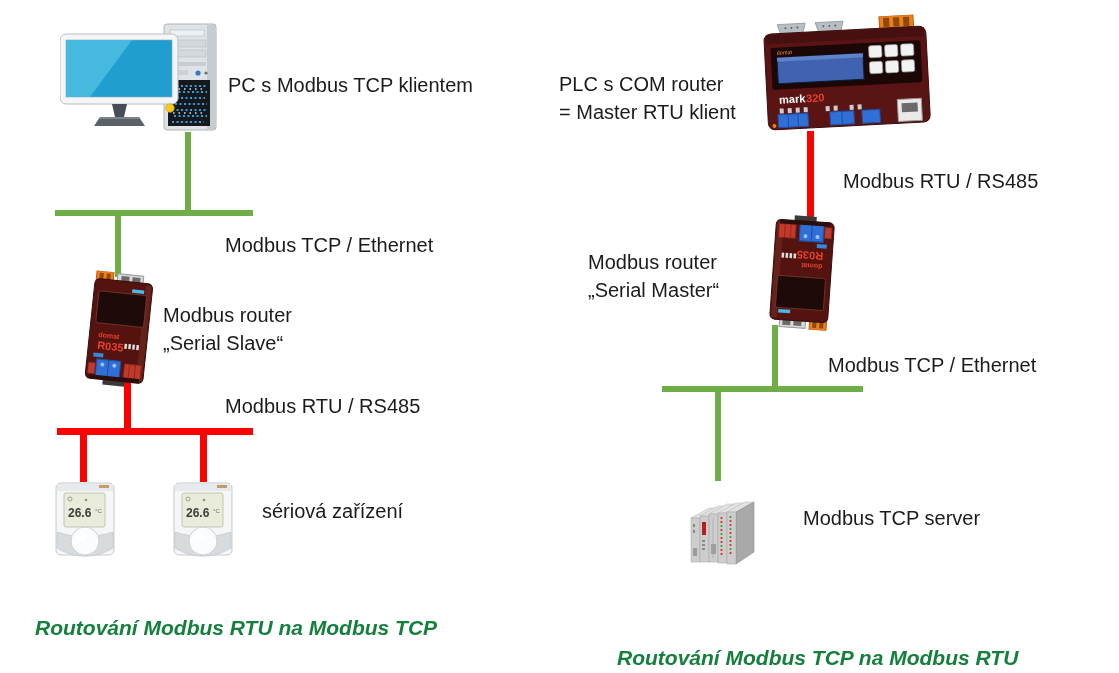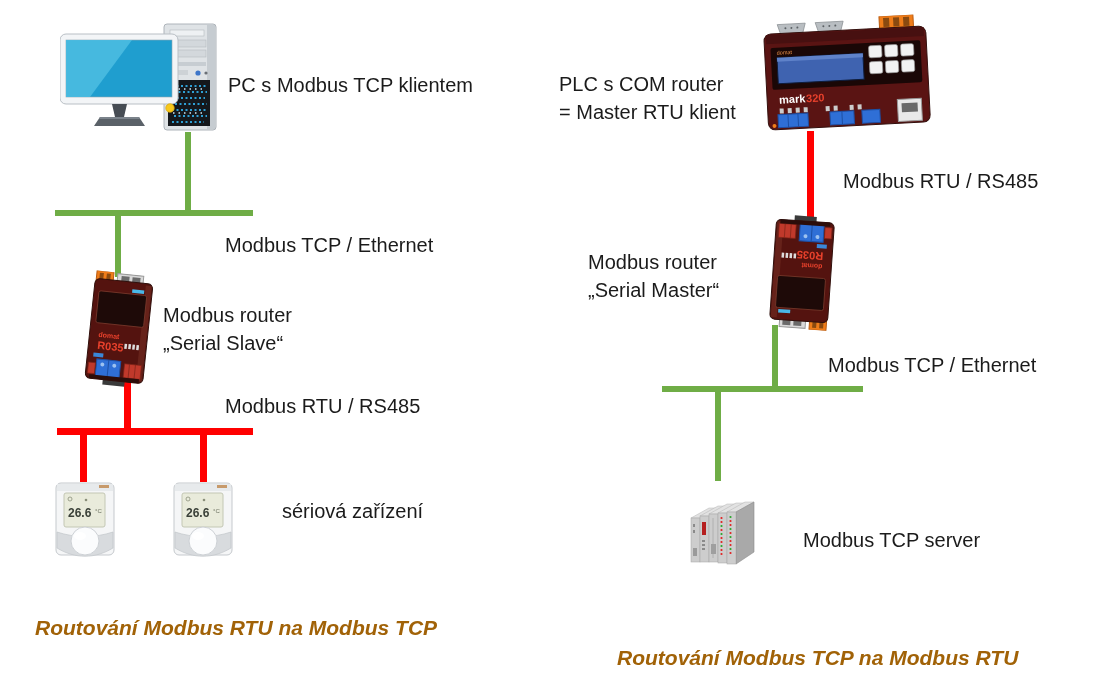--- a/index.html
+++ b/index.html
@@ -8,21 +8,21 @@
     font-family:"Liberation Sans",sans-serif;overflow:hidden;
   }
   .line{position:absolute;z-index:1;}
   .green{background:#6FAD46;}
   .red{background:#FF0000;}
   .lbl{
     position:absolute;z-index:3;font-size:20px;color:#1b1b1b;
     white-space:nowrap;line-height:28px;
   }
   .caption{
-    position:absolute;z-index:3;font-size:21px;color:#a16207;
+    position:absolute;z-index:3;font-size:21px;color:#15803d;
     font-style:italic;font-weight:600;white-space:nowrap;text-align:right;
   }
   .dev{position:absolute;z-index:2;}
   .rot-router-l{transform:rotate(6deg);}
   .rot-router-r{transform:rotate(184deg);}
   .rot-plc{transform:rotate(-3deg);}
 </style>
 </head>
 <body>
 
@@ -137,21 +137,21 @@
     <rect x="9" y="13" width="41" height="34" rx="2" fill="#e9ebdb" stroke="#c3c7b4"></rect>
     <circle cx="15" cy="19" r="2" fill="none" stroke="#8a8f7a" stroke-width="0.8"></circle>
     <circle cx="31" cy="20" r="1.3" fill="#8a8f7a"></circle>
     <text x="13" y="37" font-size="12" font-weight="bold" fill="#3a4038">26.6</text>
     <text x="40" y="33" font-size="6" fill="#6a6f5e">°C</text>
     <path d="M2,52 C20,58 40,58 58,52 L58,68 C40,79 20,79 2,68 Z" fill="#d8dbde" stroke="#c2c6ca" stroke-width="0.7"></path>
     <circle cx="30" cy="61" r="14" fill="#fbfcfd" stroke="#cdd1d5"></circle>
     <ellipse cx="25" cy="56" rx="6" ry="4" fill="#ffffff" opacity="0.9"></ellipse>
   </svg>
 
-  <div class="lbl" style="left:282px;top:497px">sériová zařízení</div>
+  <div class="lbl" style="left:262px;top:497px">sériová zařízení</div>
   <div class="caption" style="left:35px;top:616px">Routování Modbus RTU na Modbus TCP</div>
 
   <svg class="dev rot-plc" style="left:764px;top:18px" width="168" height="116" viewBox="0 0 168 116">
     <path d="M16,3 L44,3 L41,13 L19,13 Z" fill="#b9bec2" stroke="#8d9296" stroke-width="0.8"></path>
     <path d="M54,3 L82,3 L79,13 L57,13 Z" fill="#b9bec2" stroke="#8d9296" stroke-width="0.8"></path>
     <g fill="#5c6165">
       <circle cx="24" cy="7" r="1"></circle>
         <circle cx="30" cy="7" r="1"></circle>
         <circle cx="36" cy="7" r="1"></circle>
       <circle cx="62" cy="7" r="1"></circle>
@@ -294,16 +294,16 @@
         <circle cx="45.5" cy="51" r="1.1" fill="#27a527"></circle>
       <circle cx="45.5" cy="55" r="1.1" fill="#e02020"></circle>
         <circle cx="45.5" cy="59" r="1.1" fill="#27a527"></circle>
       <circle cx="45.5" cy="63" r="1.1" fill="#e02020"></circle>
         <circle cx="45.5" cy="67" r="1.1" fill="#e02020"></circle>
       <circle cx="45.5" cy="71" r="1.1" fill="#27a527"></circle>
         <circle cx="45.5" cy="75" r="1.1" fill="#e02020"></circle>
     </g>
   </svg>
 
-  <div class="lbl" style="left:803px;top:526px">Modbus TCP server</div>
+  <div class="lbl" style="left:803px;top:504px">Modbus TCP server</div>
   <div class="caption" style="left:617px;top:646px">Routování Modbus TCP na Modbus RTU</div>
 
 </div>
 
 </body></html>

